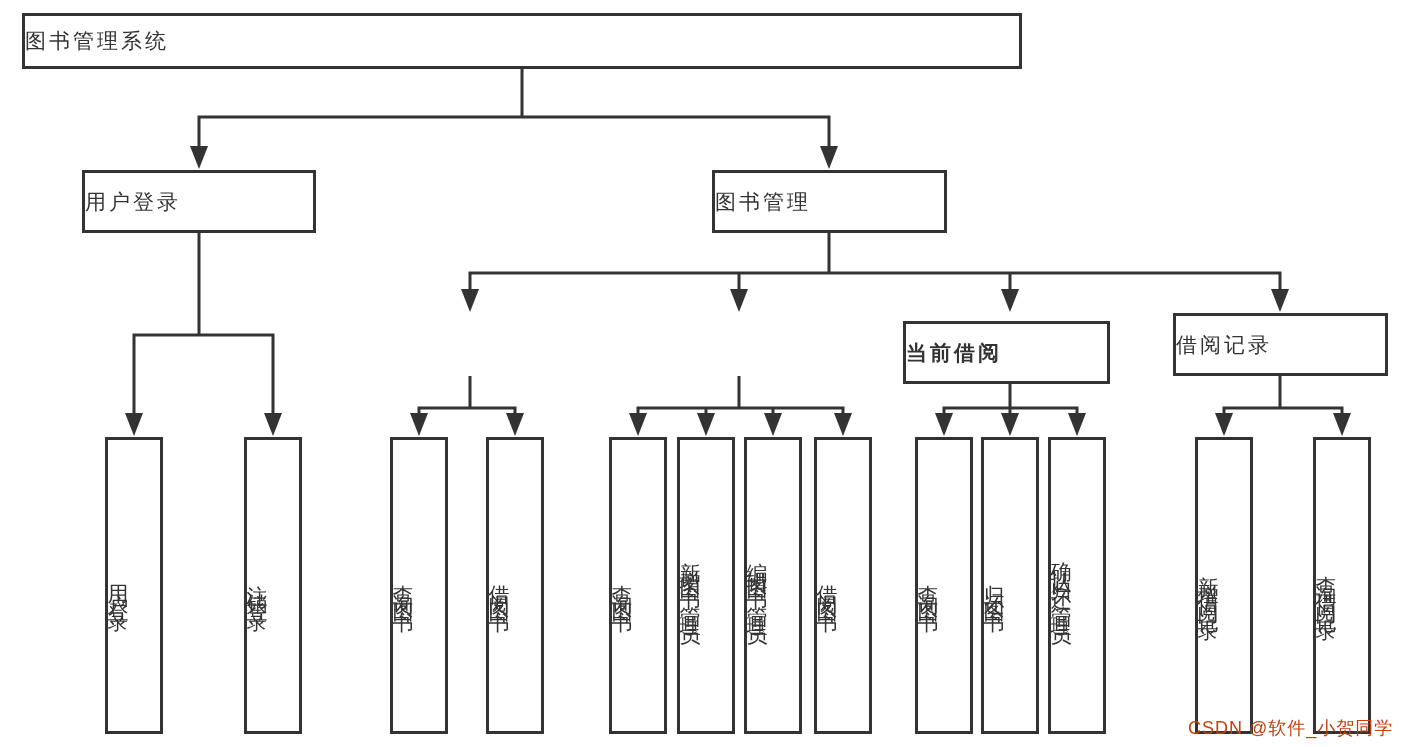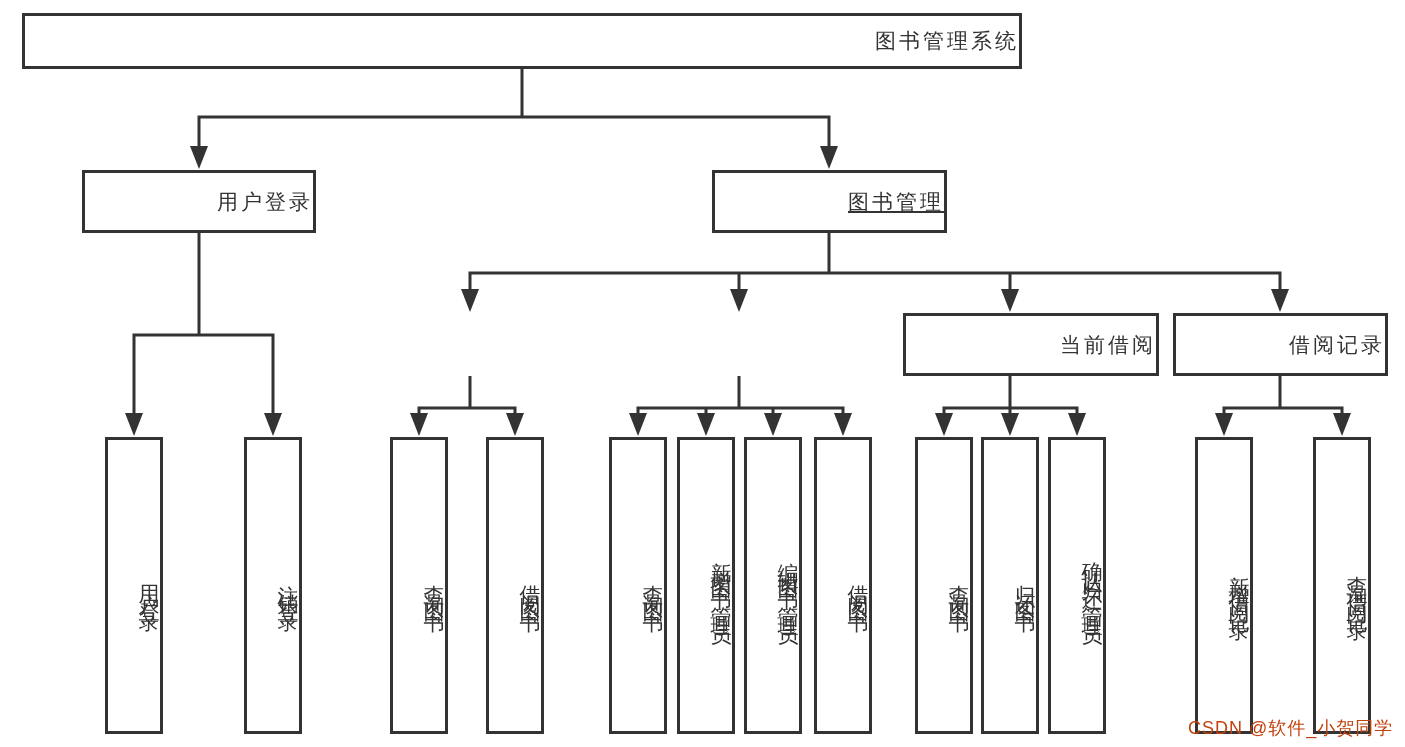--- a/index.html
+++ b/index.html
@@ -31,21 +31,21 @@
     fill: #333333;
     stroke: none;
   }
   .node {
     position: absolute;
     box-sizing: border-box;
     border: 3px solid #333333;
     background: #ffffff;
     display: flex;
     align-items: center;
-    justify-content: flex-end;
+    justify-content: flex-start;
     color: #333333;
     font-size: 21px;
   }
   .label-h {
     letter-spacing: 3px;
     white-space: nowrap;
   }
   .label-v {
     writing-mode: vertical-rl;
     text-orientation: mixed;
@@ -98,25 +98,25 @@
     <path class="arrow" d="M1333 413 L1351 413 L1342 436 Z"></path>
   </svg>
 
   <div class="node" style="left:22px; top:13px; width:1000px; height:56px;">
     <span class="label-h">图书管理系统</span>
   </div>
 
   <div class="node" style="left:82px; top:170px; width:234px; height:63px;">
     <span class="label-h">用户登录</span>
   </div>
-  <div class="node" style="left:712px; top:170px; width:235px; height:63px;text-decoration:underline;">
+  <div class="node" style="left:712px; top:170px; width:235px; height:63px;">
     <span class="label-h">图书管理</span>
   </div>
 
-  <div class="node" style="left:903px; top:313px; width:256px; height:63px;">
+  <div class="node" style="left:903px; top:321px; width:207px; height:63px;font-weight:bold;">
     <span class="label-h">当前借阅</span>
   </div>
   <div class="node" style="left:1173px; top:313px; width:215px; height:63px;">
     <span class="label-h">借阅记录</span>
   </div>
 
   <div class="node" style="left:105px; top:437px; width:58px; height:297px;">
     <span class="label-v">用户登录</span>
   </div>
   <div class="node" style="left:244px; top:437px; width:58px; height:297px;">

